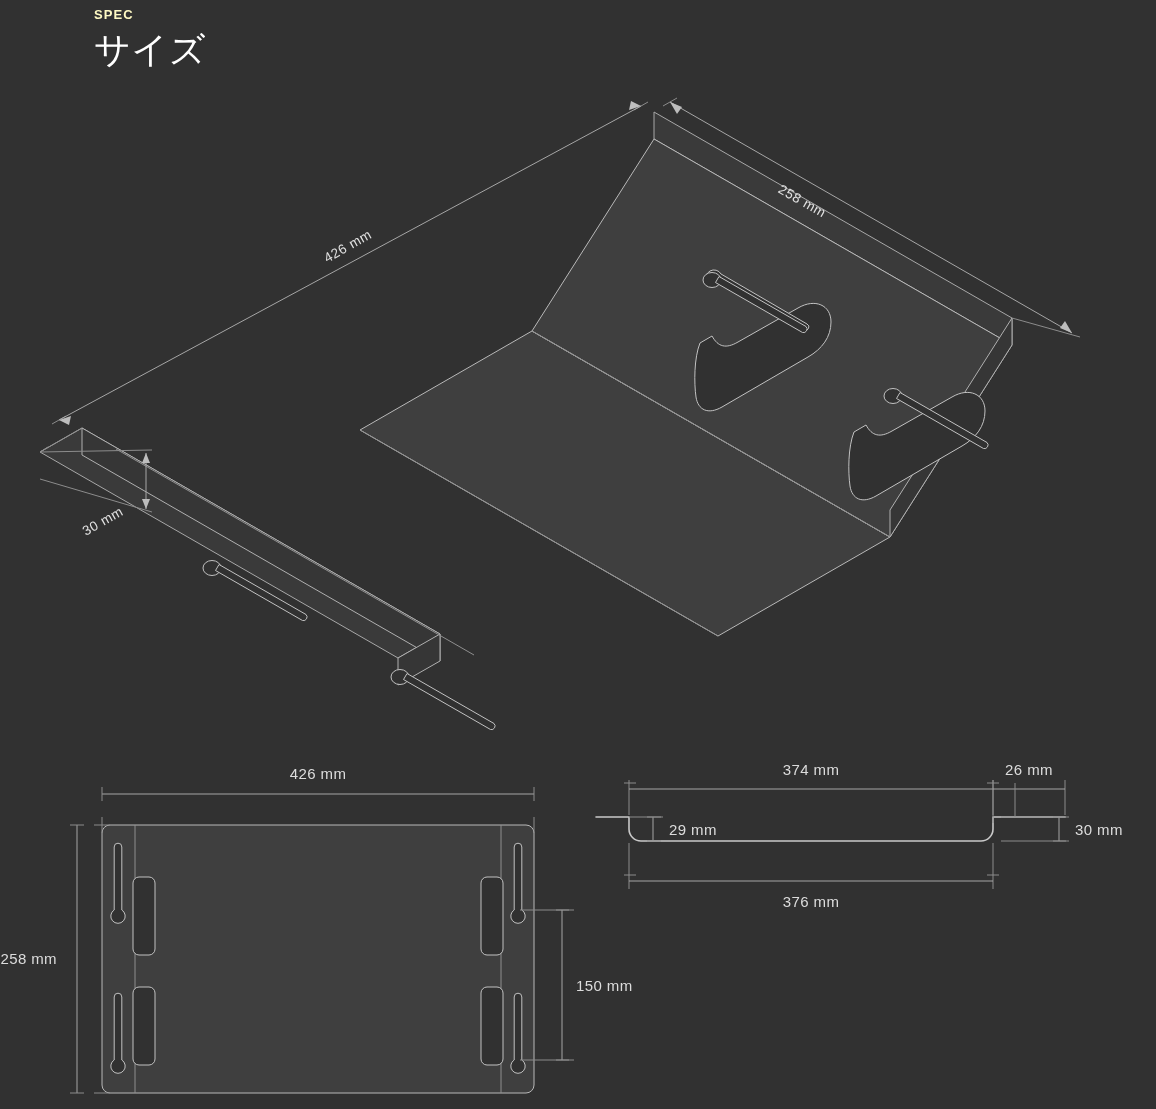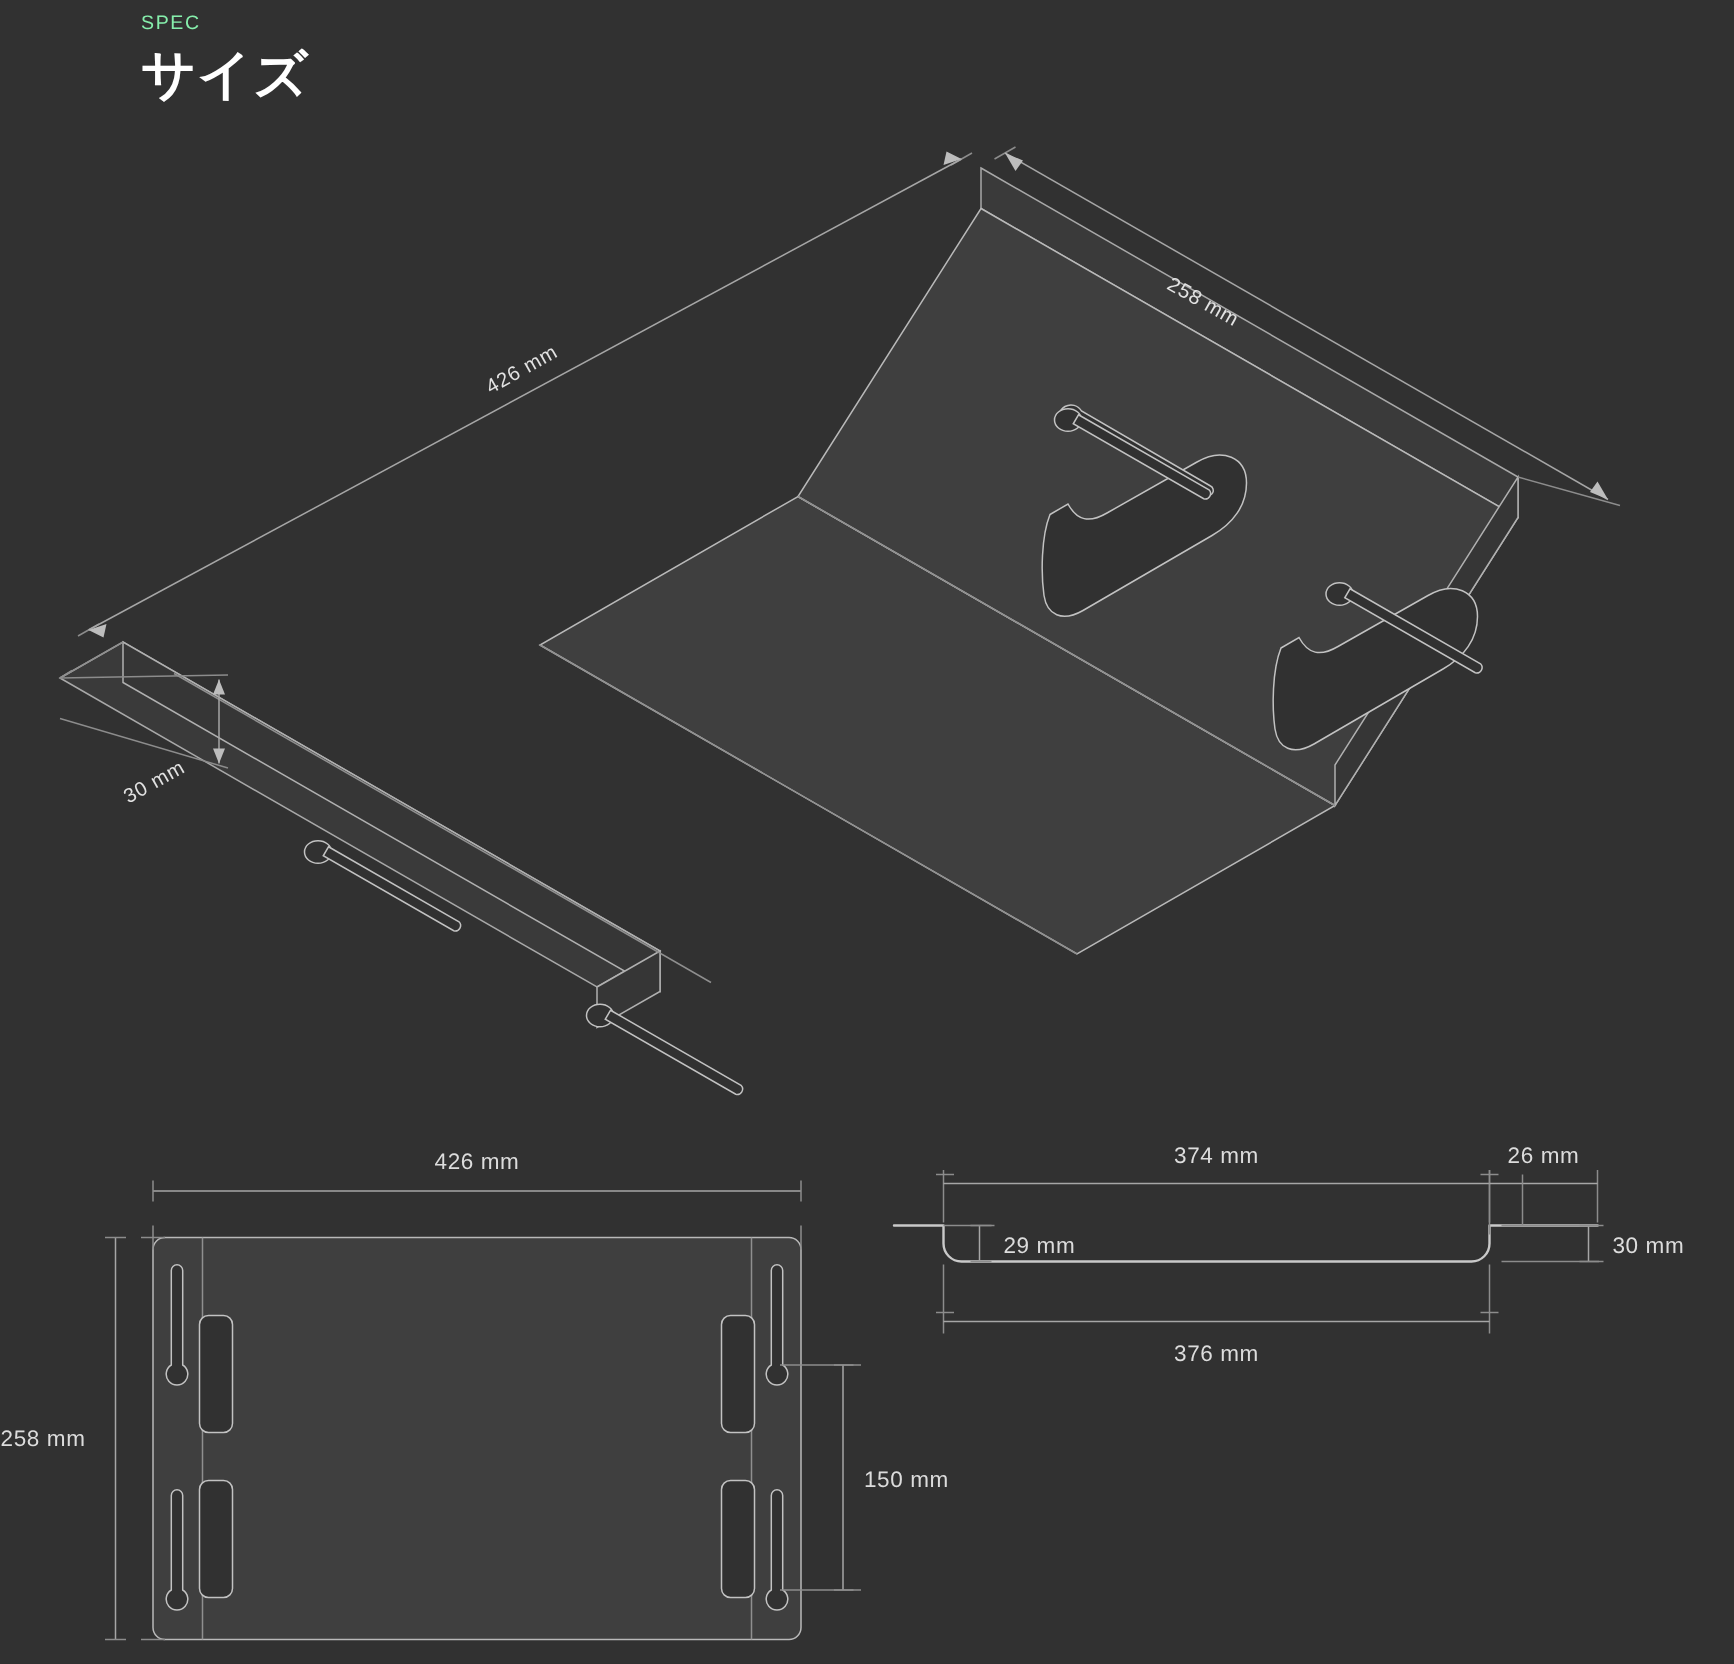--- a/index.html
+++ b/index.html
@@ -20,29 +20,29 @@
 
   
   .header {
     position: absolute;
     left: 94px;
     top: 8px;
     width: 600px;
   }
   .eyebrow {
     font-size: 13px;
-    font-weight: normal;
+    font-weight: bold;
     letter-spacing: 1.1px;
-    color: #86efac;
+    color: #fef9c3;
     margin: 0 0 8px 0;
     line-height: 1;
   }
   .page-title {
     font-size: 36px;
-    font-weight: bold;
+    font-weight: normal;
     color: #ffffff;
     margin: 0;
     line-height: 1.15;
     letter-spacing: 0.5px;
   }
 
   
   .figure {
     position: absolute;
   }

